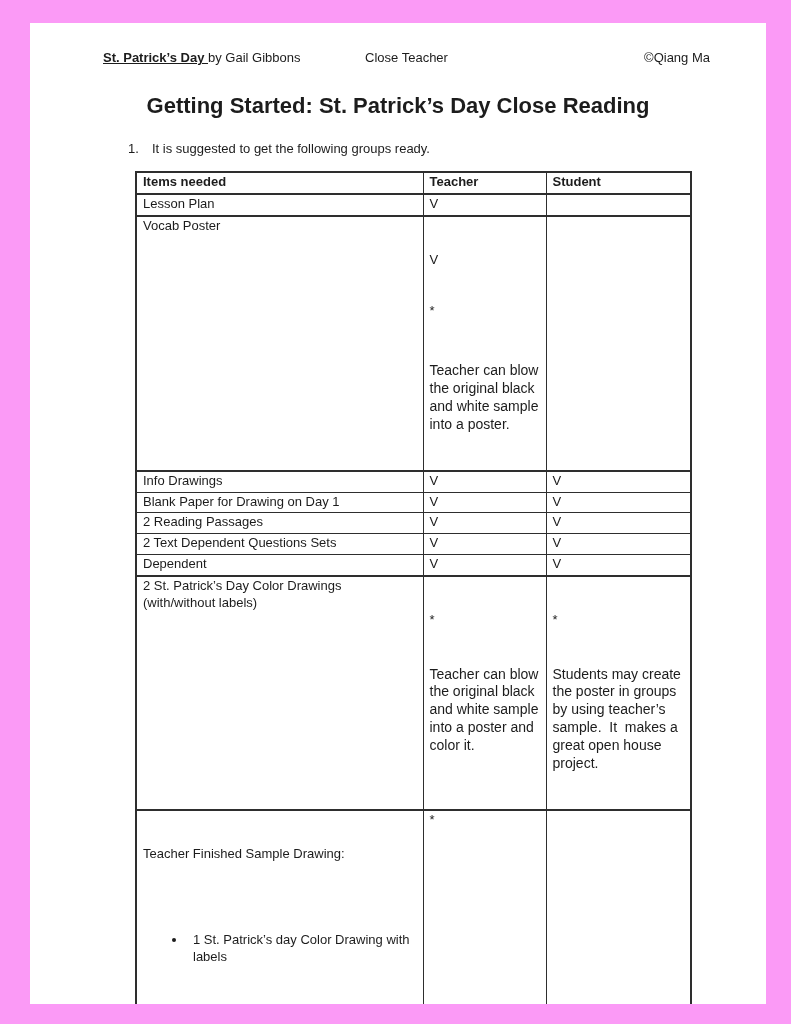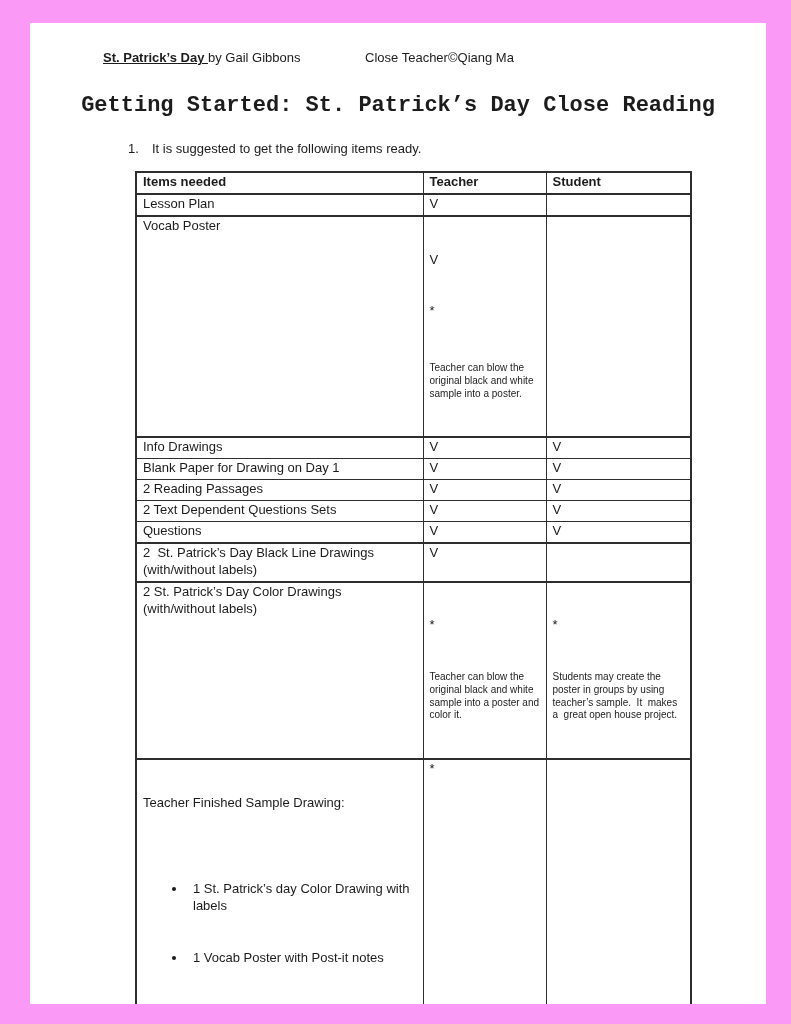--- a/index.html
+++ b/index.html
@@ -25,29 +25,28 @@
   }
   .doc-header{
     display:flex;
     margin:0 56px 0 73px;
     font-size:13px;
     line-height:1.2;
     white-space:pre-wrap;
   }
   .h-left{flex:1;}
   .h-center{flex:0 0 auto;}
-  .h-right{flex:1;}
+  .h-right{flex:1;text-align:right;}
   .bold-ul{font-weight:bold;text-decoration:underline;}
   .doc-title{
     font-size:22px;
     font-weight:bold;
     text-align:center;
     margin:26px 10px 0;
     line-height:1.25;
-    font-family:Liberation Mono, monospace;
   }
   .numbered{
     display:flex;
     font-size:13px;
     line-height:1.48;
     white-space:pre-wrap;
   }
   .numbered .num{flex:0 0 24px;}
   .intro-item{margin:20px 56px 0 98px;}
   .items-table{
@@ -62,21 +61,21 @@
     border:1px solid var(--line);
     padding:1px 6px 2px;
     vertical-align:top;
     text-align:left;
     line-height:1.3;
     white-space:pre-wrap;
     overflow:hidden;
   }
   tr.thick th, tr.thick td{border-bottom-width:2px;}
   .note{
-    font-size:10px;
+    font-size:14px;
     line-height:1.28;
     margin-top:9px;
   }
   .note.tight{margin-top:3px;}
   .bullets{
     margin:2px 0 2px;
     padding-left:44px;
     list-style:disc;
   }
   .bullets li{
@@ -94,21 +93,21 @@
   <div class="doc-header">
     <div class="h-left"><span class="bold-ul">St. Patrick’s Day </span><span>by Gail Gibbons</span></div>
     <div class="h-center">Close Teacher</div>
     <div class="h-right">©Qiang Ma</div>
   </div>
 
   <h1 class="doc-title">Getting Started: St. Patrick’s Day Close Reading</h1>
 
   <div class="numbered intro-item">
     <span class="num">1.</span>
-    <span>It is suggested to get the following items ready.</span>
+    <span>It is suggested to get the following groups ready.</span>
   </div>
 
   <table class="items-table">
     <colgroup>
         <col style="width:287px">
         <col style="width:123px">
         <col style="width:145px">
       </colgroup>
     <thead>
       <tr class="thick">
@@ -146,28 +145,23 @@
         <td>2 Reading Passages</td>
         <td>V</td>
         <td>V</td>
       </tr>
       <tr>
         <td>2 Text Dependent Questions Sets</td>
         <td>V</td>
         <td>V</td>
       </tr>
       <tr class="thick">
-        <td>Questions</td>
+        <td>Dependent</td>
         <td>V</td>
         <td>V</td>
-      </tr>
-      <tr class="thick">
-        <td>2  St. Patrick’s Day Black Line Drawings (with/without labels)</td>
-        <td>V</td>
-        <td></td>
       </tr>
       <tr class="thick">
         <td>2 St. Patrick’s Day Color Drawings (with/without labels)</td>
         <td>
           <div>*</div>
           <div class="note tight">Teacher can blow the original black and white sample into a poster and color it.</div>
         </td>
         <td>
           <div>*</div>
           <div class="note tight">Students may create the poster in groups by using teacher’s sample.  It  makes a  great open house project.</div>

